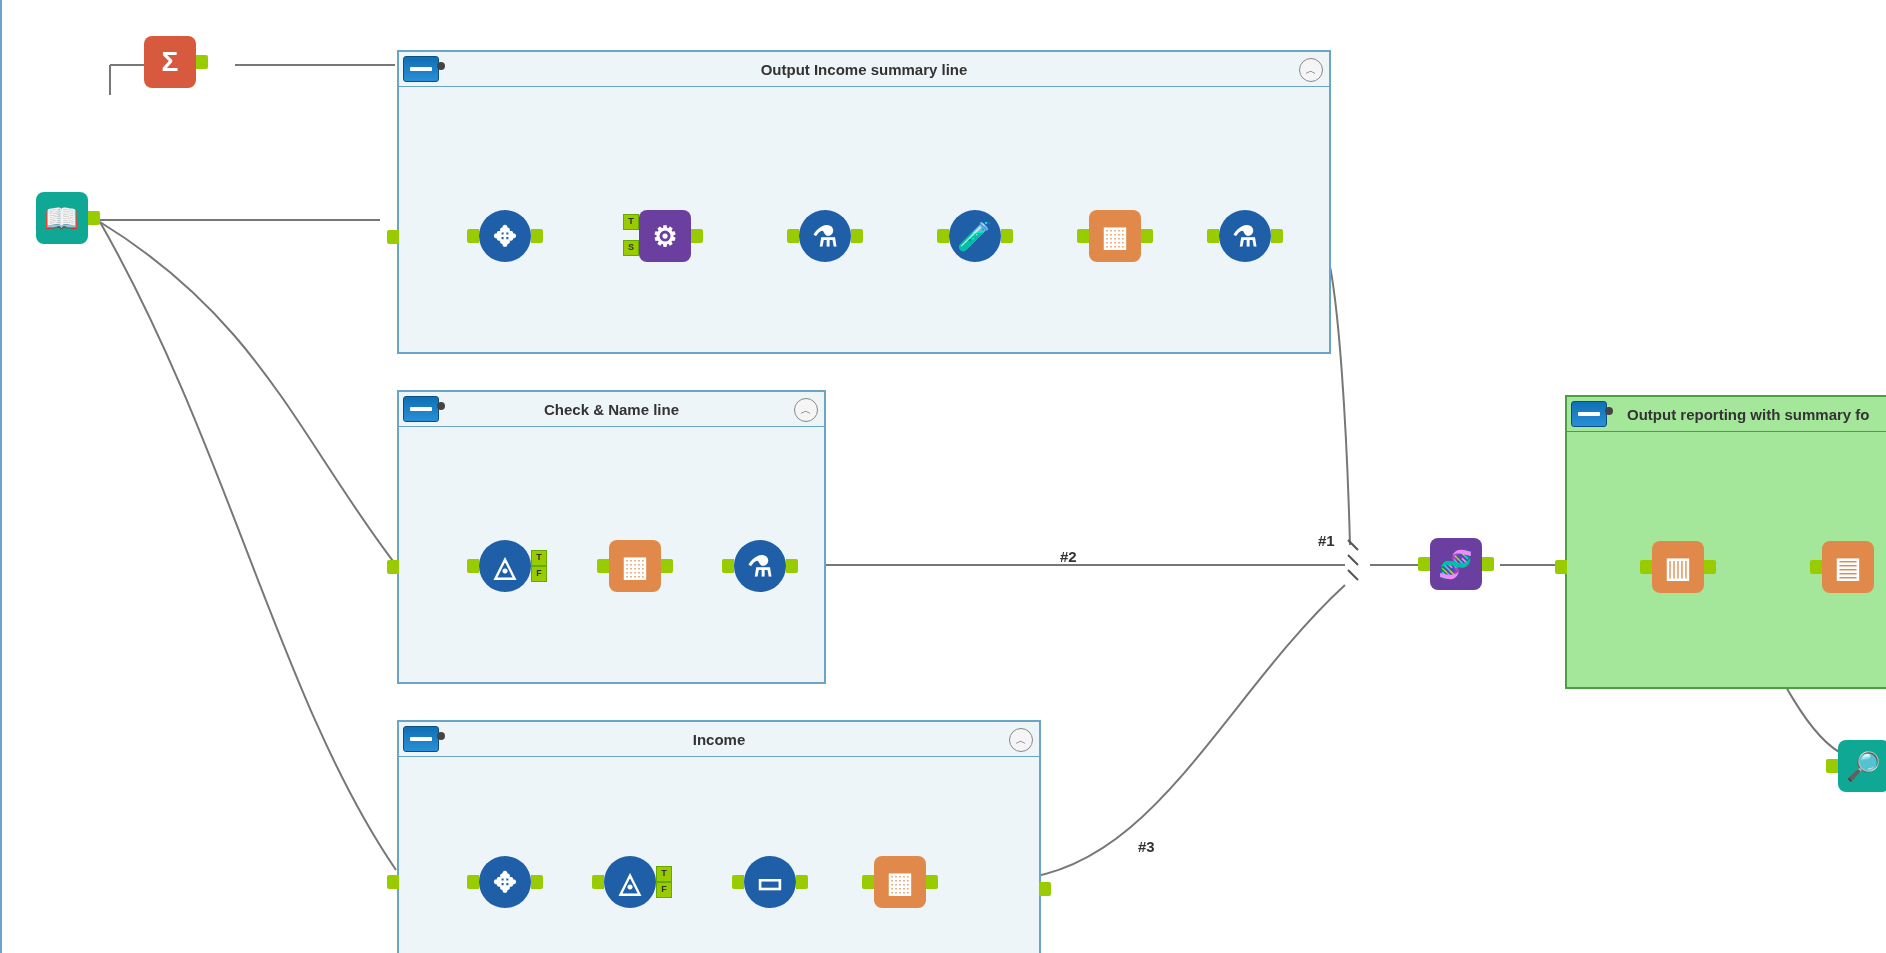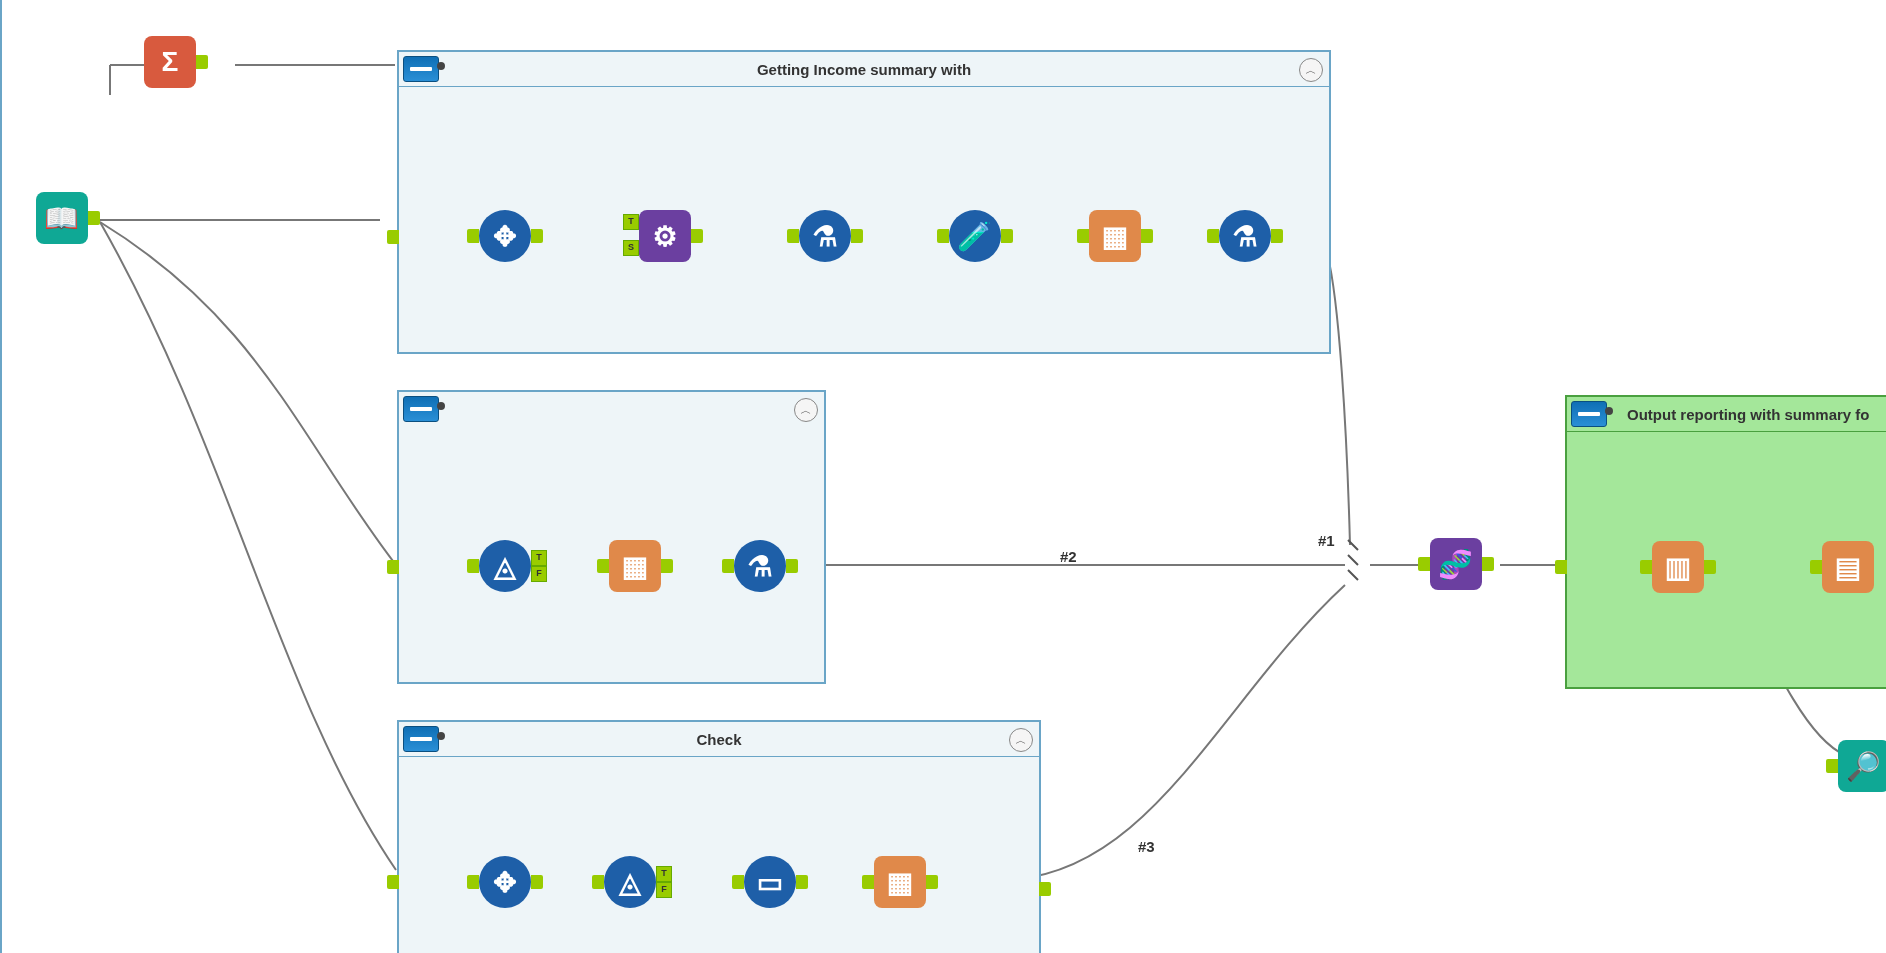--- a/index.html
+++ b/index.html
@@ -107,21 +107,21 @@
 </div>
 <div class="tool bg-teal" style="left:36px;top:192px">
   <span class="glyph">📖</span>
   <div class="out"></div>
 </div>
 
 <div class="container" style="left:397px;top:50px;width:930px;height:300px">
   <div class="handle"></div>
       <div class="dot"></div>
   <div class="titlebar">
-        <span>Getting Income summary with</span>
+        <span>Output Income summary line</span>
       </div>
   <div class="collapse">
         <span>︿</span>
       </div>
   <div class="in-anchor" style="top:185px"></div>
 
   <div class="tool circle bg-blue" style="left:80px;top:158px">
         <span class="glyph">✥</span>
         <div class="in"></div>
         <div class="out"></div>
@@ -150,20 +150,23 @@
   <div class="tool circle bg-blue" style="left:820px;top:158px">
         <span class="glyph">⚗</span>
         <div class="in"></div>
         <div class="out"></div>
       </div>
 </div>
 
 <div class="container" style="left:397px;top:390px;width:425px;height:290px">
   <div class="handle"></div>
       <div class="dot"></div>
+  <div class="titlebar">
+        <span>Check &amp; Name line</span>
+      </div>
   <div class="collapse">
         <span>︿</span>
       </div>
   <div class="in-anchor" style="top:175px"></div>
   <div class="tool circle bg-blue" style="left:80px;top:148px">
         <span class="glyph">◬</span>
         <div class="in"></div>
     <div class="tag t">T</div>
     <div class="tag f">F</div>
   </div>
@@ -176,21 +179,21 @@
         <span class="glyph">⚗</span>
         <div class="in"></div>
         <div class="out"></div>
       </div>
 </div>
 
 <div class="container" style="left:397px;top:720px;width:640px;height:290px">
   <div class="handle"></div>
       <div class="dot"></div>
   <div class="titlebar">
-        <span>Check</span>
+        <span>Income</span>
       </div>
   <div class="collapse">
         <span>︿</span>
       </div>
   <div class="in-anchor" style="top:160px"></div>
   <div class="tool circle bg-blue" style="left:80px;top:134px">
         <span class="glyph">✥</span>
         <div class="in"></div>
         <div class="out"></div>
       </div>

